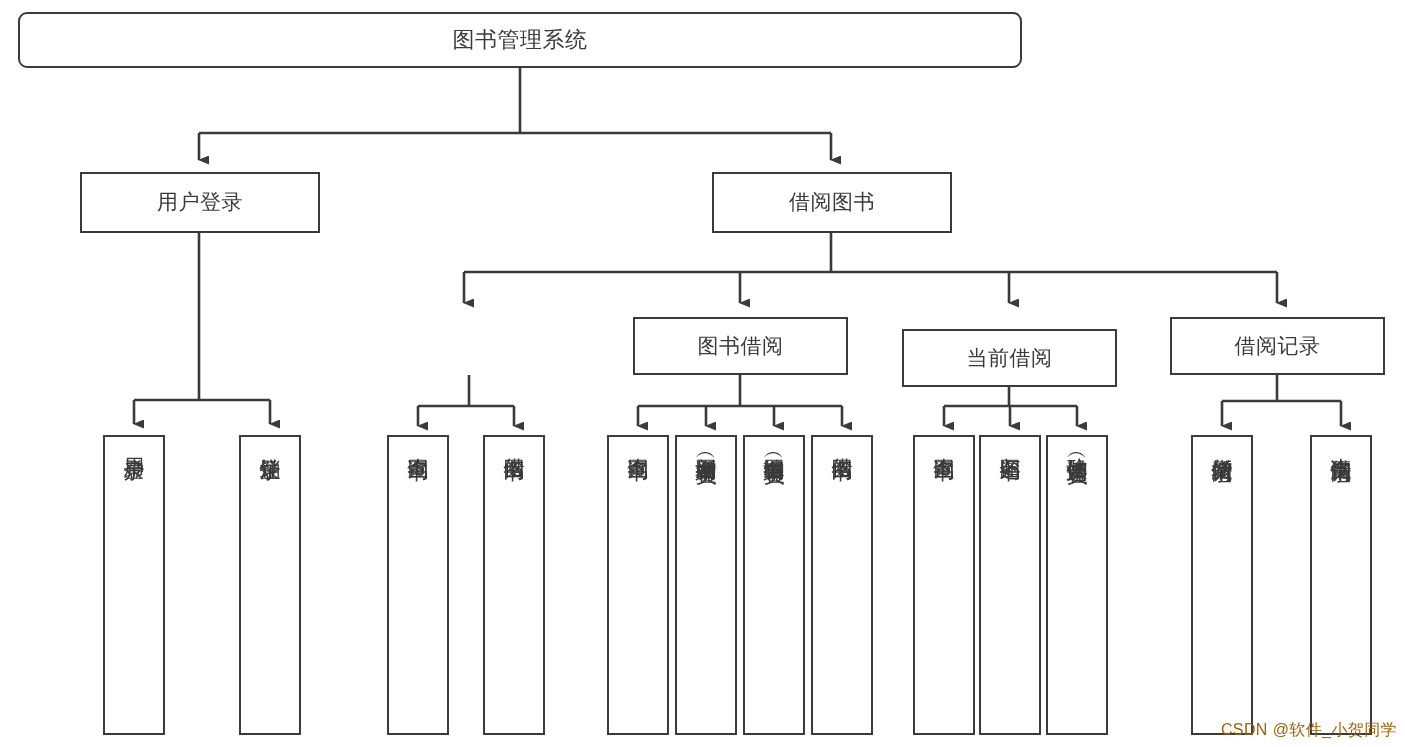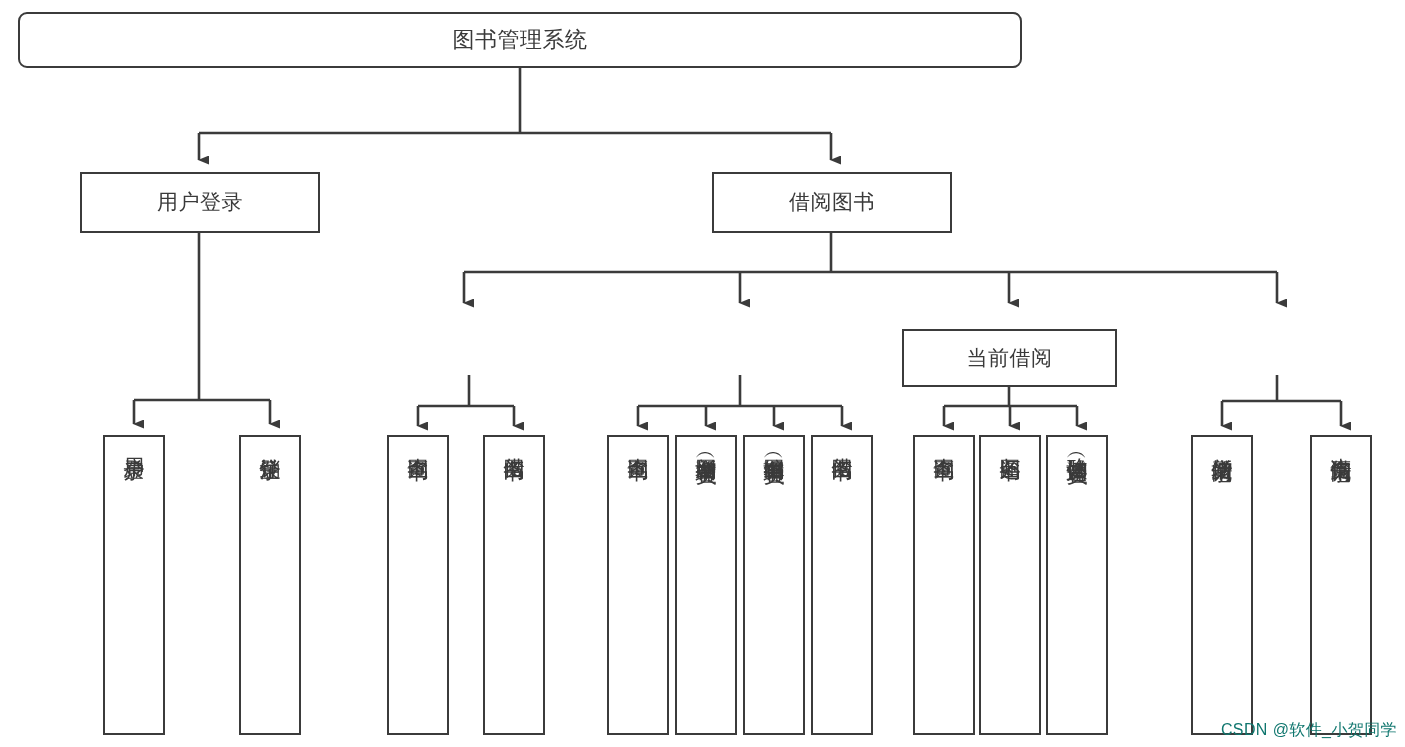--- a/index.html
+++ b/index.html
@@ -66,21 +66,21 @@
     line-height: 1.04;
     letter-spacing: 1px;
     white-space: nowrap;
   }
   
   #watermark {
     position: absolute;
     right: 8px;
     bottom: 6px;
     font-size: 16px;
-    color: #0f766e;
+    color: #a16207;
     letter-spacing: 0.4px;
     white-space: nowrap;
     user-select: none;
   }
 </style>
 </head>
 <body>
 
 <div id="canvas">
 
@@ -140,23 +140,29 @@
     <span class="label">图书管理系统</span>
   </div>
 
   <div class="node horiz" style="left:80px; top:172px; width:240px; height:61px;">
     <span class="label">用户登录</span>
   </div>
   <div class="node horiz" style="left:712px; top:172px; width:240px; height:61px;">
     <span class="label">借阅图书</span>
   </div>
 
+  <div class="node horiz" style="left:633px; top:317px; width:215px; height:58px;">
+    <span class="label">图书借阅</span>
+  </div>
   <div class="node horiz" style="left:902px; top:317px; width:215px; height:58px;margin-top:12px;">
     <span class="label">当前借阅</span>
   </div>
+  <div class="node horiz" style="left:1170px; top:317px; width:215px; height:58px;">
+    <span class="label">借阅记录</span>
+  </div>
 
   <div class="node vert" style="left:103px; top:435px; width:62px; height:300px;">
     <span class="label">用户登录</span>
   </div>
   <div class="node vert" style="left:239px; top:435px; width:62px; height:300px;">
     <span class="label">注销登录</span>
   </div>
 
   <div class="node vert" style="left:387px; top:435px; width:62px; height:300px;">
     <span class="label">查询图书</span>

